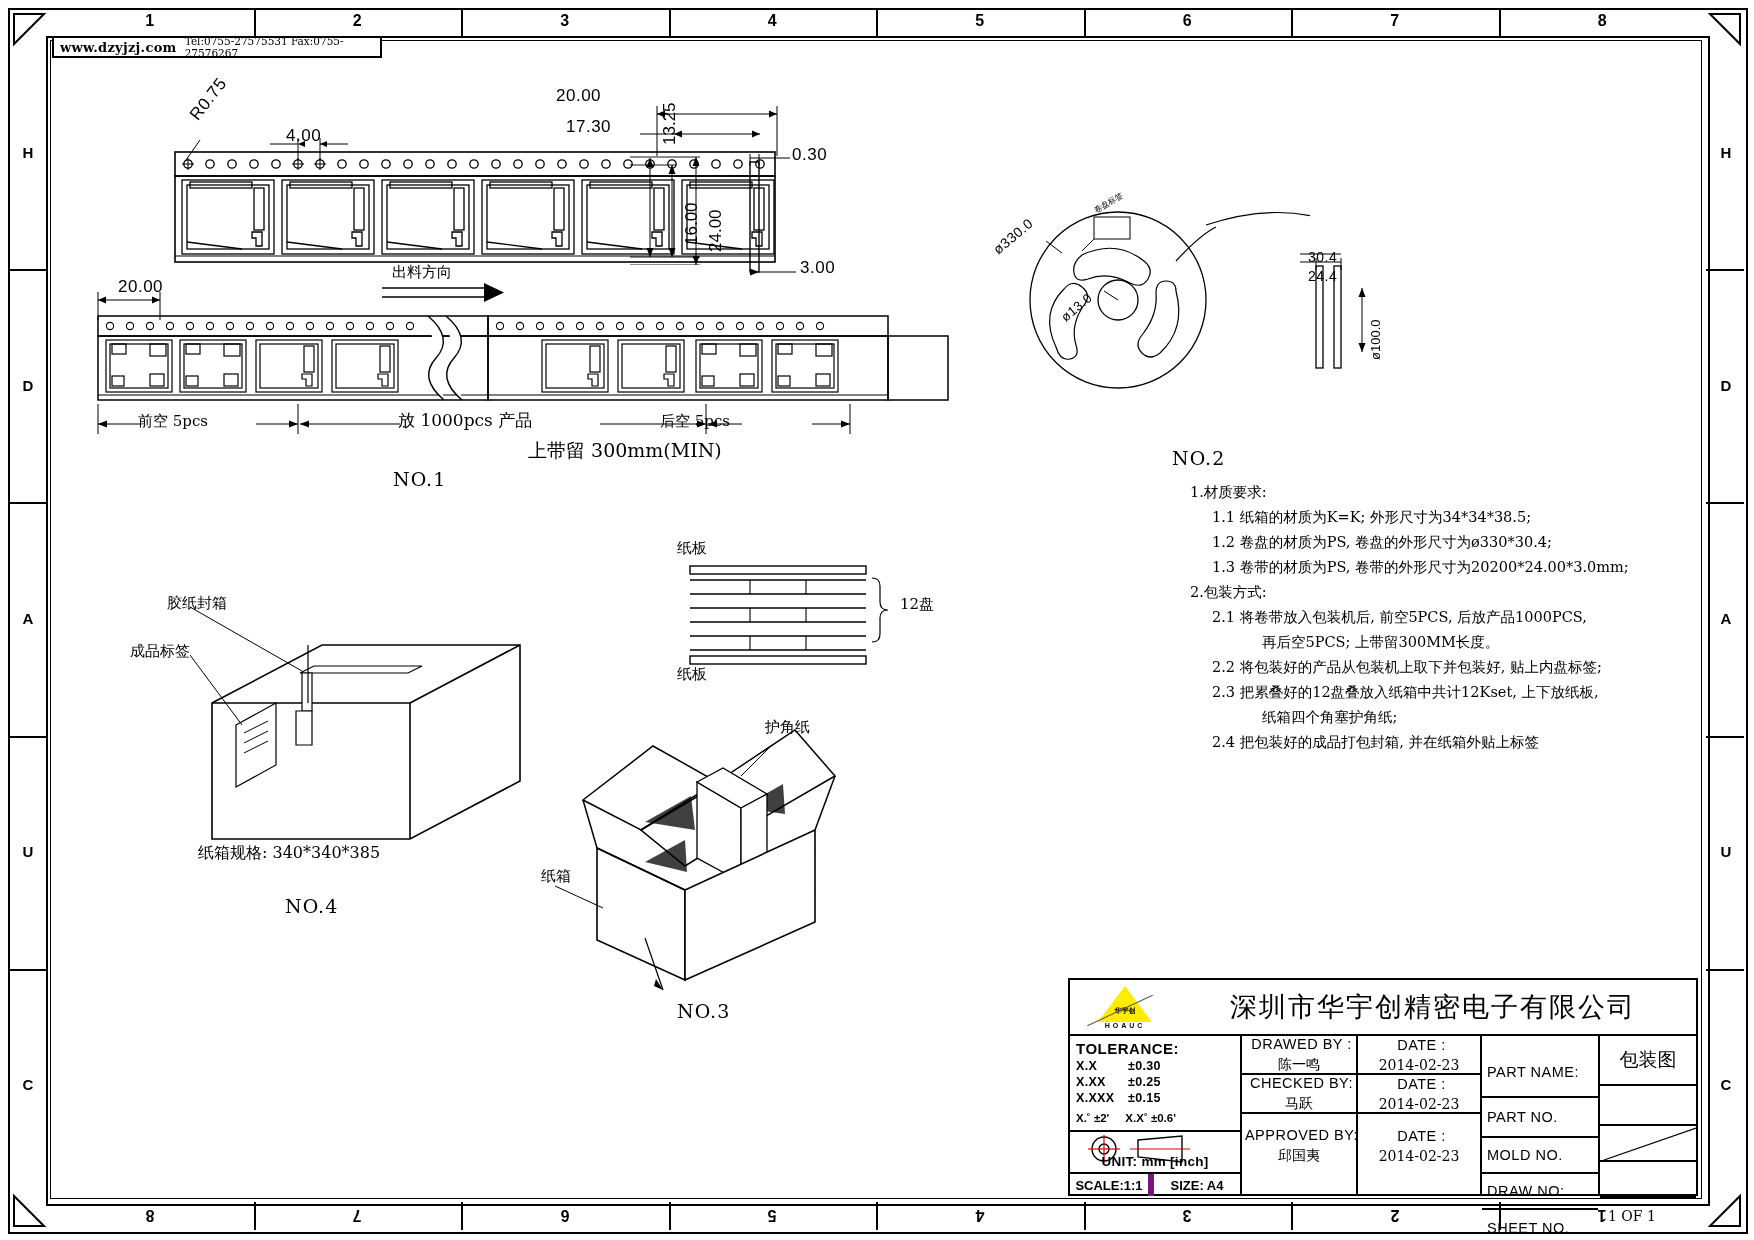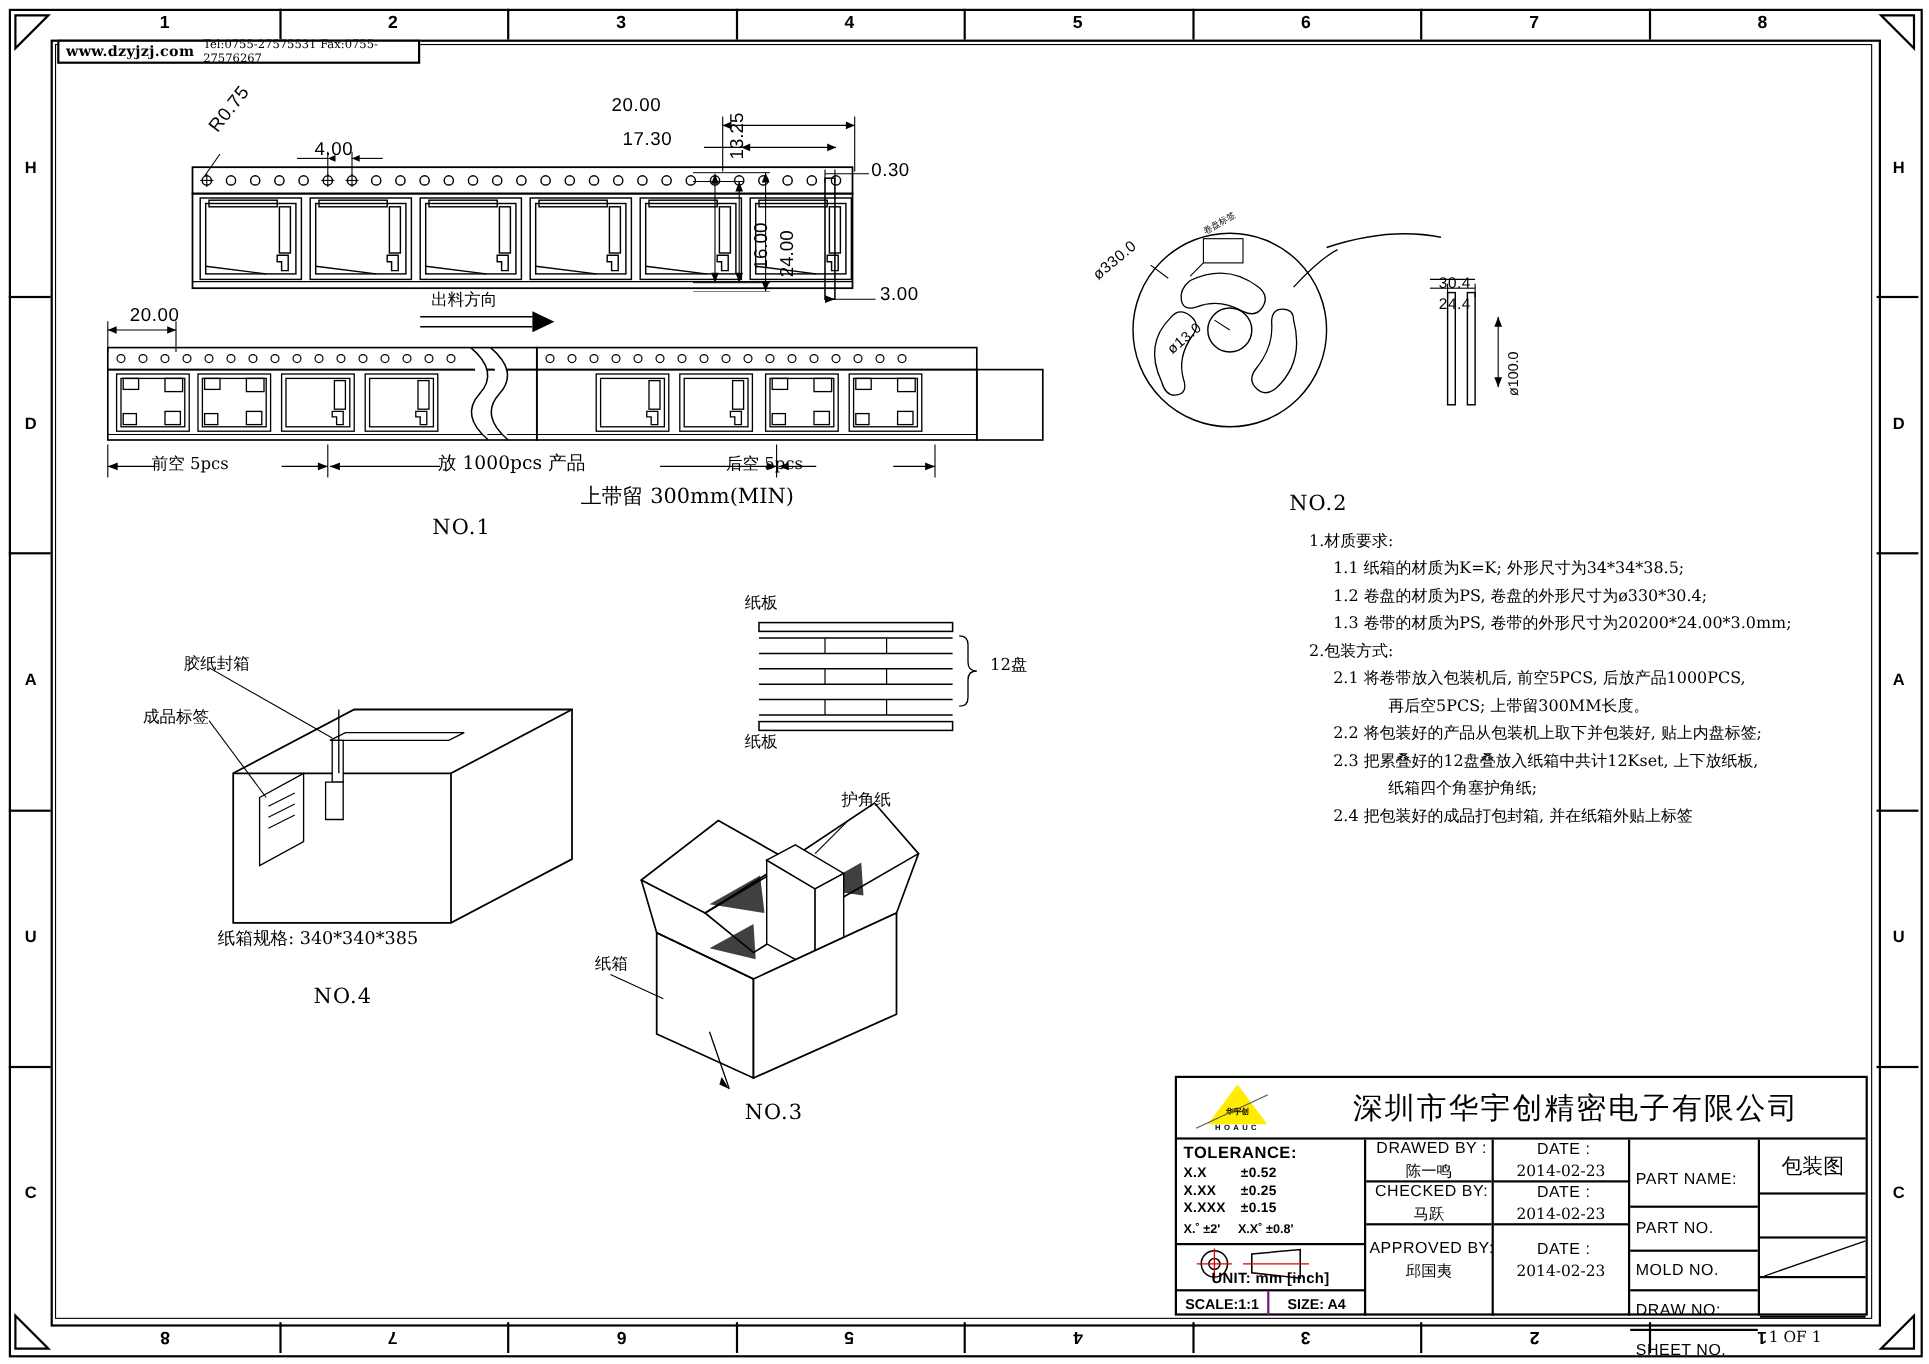--- a/index.html
+++ b/index.html
@@ -58,21 +58,21 @@
   #tol-top{height:96px;box-sizing:border-box;border-bottom:2px solid #000;padding:4px 0 0 6px;}
   .tol-title{font-size:15px;font-weight:bold;letter-spacing:.5px;}
   .tol-line{font-size:12.5px;font-weight:bold;margin-top:2px;letter-spacing:.3px;}
   .tol-line b{display:inline-block;width:52px;}
   .tol-ang{font-size:11.5px;font-weight:bold;margin-top:7px;}
   .tol-ang span{margin-right:16px;}
   #tol-sym{height:42px;box-sizing:border-box;border-bottom:2px solid #000;position:relative;}
   #tol-unit{position:absolute;left:0;bottom:3px;width:100%;text-align:center;font-size:13.5px;font-weight:600;letter-spacing:.3px;}
   #tol-scale{height:22px;display:flex;}
   #tol-scale div{font-size:13px;font-weight:bold;display:flex;align-items:center;justify-content:center;box-sizing:border-box;}
-  #tol-scale .s1{width:84px;border-right:2px solid #701a75;}
+  #tol-scale .s1{width:84px;border-right:6px solid #701a75;}
   #tol-scale .s2{flex:1;}
 
   #namecol{width:116px;}
   #datecol{width:124px;}
   #fieldcol{width:118px;}
   #valcol{flex:1;position:relative;}
   .r3{height:39px;}
   .r3b{height:62px;}
   .r4{height:40px;}
   .cellstack{display:flex;flex-direction:column;justify-content:center;width:100%;}
@@ -625,30 +625,30 @@
       </div>
       <div id="tb-cname" class="cn">深圳市华宇创精密电子有限公司</div>
     </div>
 
     <div id="tb-grid">
 
       <div class="tbcol" id="tolcol">
         <div id="tol-top">
           <div class="tol-title">TOLERANCE:</div>
           <div class="tol-line">
-            <b>X.X</b><span>±0.52</span>
+            <b>X.X</b><span>±0.30</span>
           </div>
           <div class="tol-line">
             <b>X.XX</b><span>±0.25</span>
           </div>
           <div class="tol-line">
             <b>X.XXX</b><span>±0.15</span>
           </div>
           <div class="tol-ang">
-            <span>X.˚ ±2'</span><span>X.X˚ ±0.8'</span>
+            <span>X.˚ ±2'</span><span>X.X˚ ±0.6'</span>
           </div>
         </div>
         <div id="tol-sym">
           <svg style="position:absolute;left:8px;top:2px;width:160px;height:30px;">
             <circle cx="26" cy="15" r="12" fill="none" stroke="#000" stroke-width="1.4"></circle>
             <circle cx="26" cy="15" r="5" fill="none" stroke="#000" stroke-width="1.4"></circle>
             <line x1="10" y1="15" x2="42" y2="15" stroke="#e00000" stroke-width="1.2"></line>
             <line x1="26" y1="1" x2="26" y2="29" stroke="#e00000" stroke-width="1.2"></line>
             <polygon points="60,6 104,2 104,28 60,23" fill="none" stroke="#000" stroke-width="1.4"></polygon>
             <line x1="52" y1="15" x2="112" y2="15" stroke="#e00000" stroke-width="1.2"></line>

